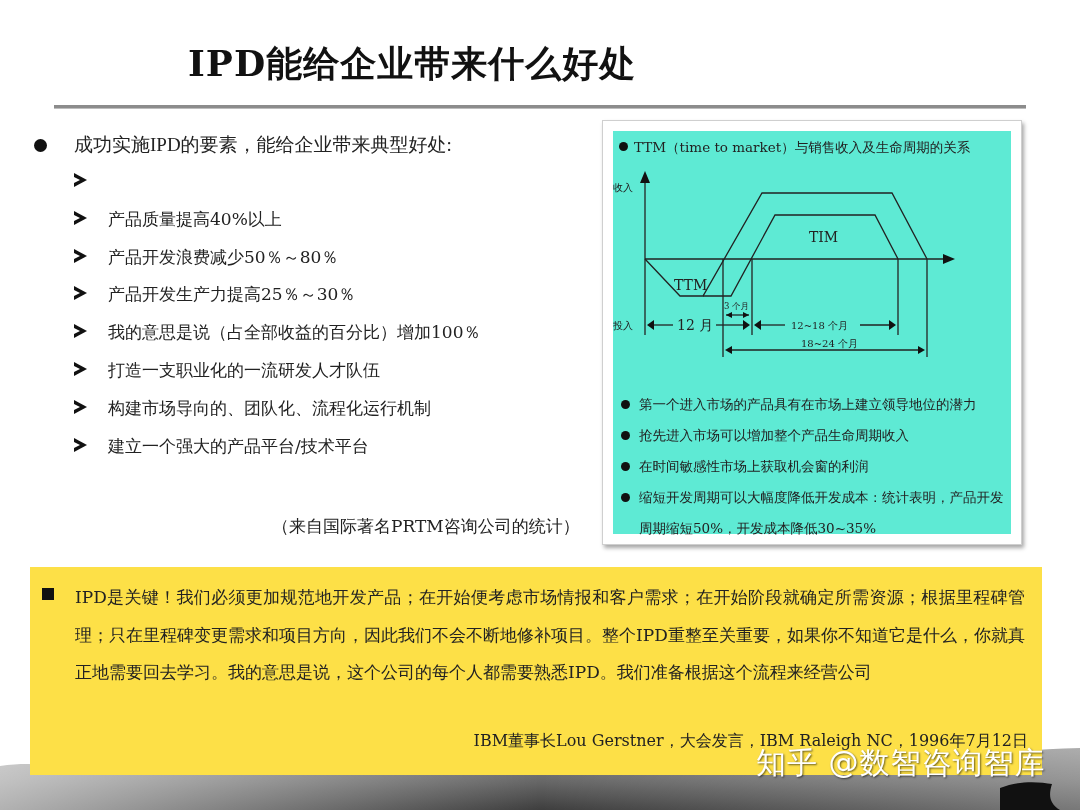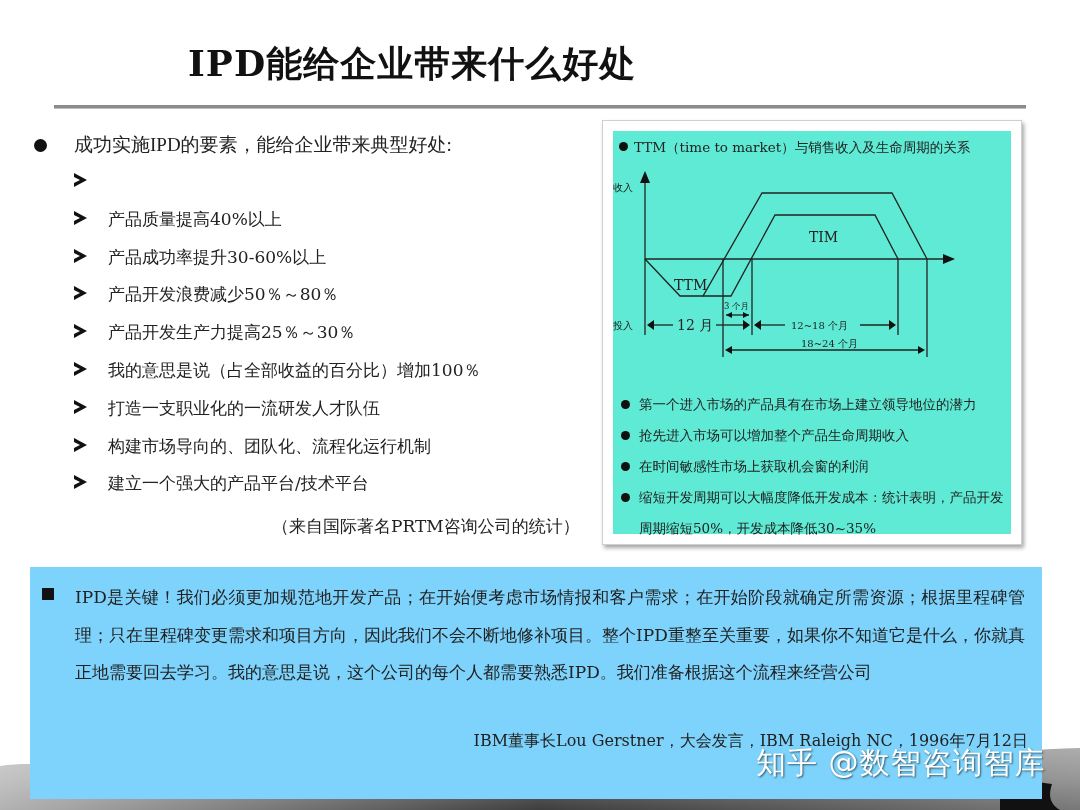--- a/index.html
+++ b/index.html
@@ -49,22 +49,22 @@
     }
     .chart-heading { position: absolute; left: 6px; top: 8px; font-size: 13.5px; color: #222; white-space: nowrap; }
     .chart-heading .dot { display: inline-block; width: 9px; height: 9px; border-radius: 50%; background: #111; margin-right: 6px; vertical-align: 1px; }
     .chart-svg { position: absolute; left: 0; top: 0; }
     .chart-notes { position: absolute; left: 6px; top: 258px; width: 390px; }
     .chart-notes .note { position: relative; padding-left: 20px; font-size: 13.5px; line-height: 31px; color: #222; }
     .chart-notes .note .dot { position: absolute; left: 2px; top: 11px; width: 9px; height: 9px; border-radius: 50%; background: #111; }
 
     
     .quote-box {
-      position: absolute; left: 30px; top: 567px; width: 1012px; height: 232px;
-      background: #7dd3fc;
+      position: absolute; left: 30px; top: 567px; width: 1012px; height: 208px;
+      background: #fde047;
     }
     .quote-box .sq { position: absolute; left: 12px; top: 21px; width: 12px; height: 12px; background: #111; }
     .quote-box .quote-text {
       position: absolute; left: 45px; top: 12px; width: 950px;
       font-size: 17px; line-height: 37.5px; color: #222; text-align: justify;
     }
     .quote-box .attribution {
       position: absolute; right: 14px; top: 164px; font-size: 16px; color: #222; white-space: nowrap;
     }
 
@@ -88,24 +88,20 @@
     <span class="dot"></span>
     <span class="txt">成功实施IPD的要素，能给企业带来典型好处:</span>
   </div>
   <ul>
     <li>
         <span class="arrow"></span>
       </li>
     <li>
         <span class="arrow"></span>
         <span class="txt">产品质量提高40%以上</span>
-      </li>
-    <li>
-        <span class="arrow"></span>
-        <span class="txt">产品成功率提升30-60%以上</span>
       </li>
     <li>
         <span class="arrow"></span>
         <span class="txt">产品开发浪费减少50％～80％</span>
       </li>
     <li>
         <span class="arrow"></span>
         <span class="txt">产品开发生产力提高25％～30％</span>
       </li>
     <li>

